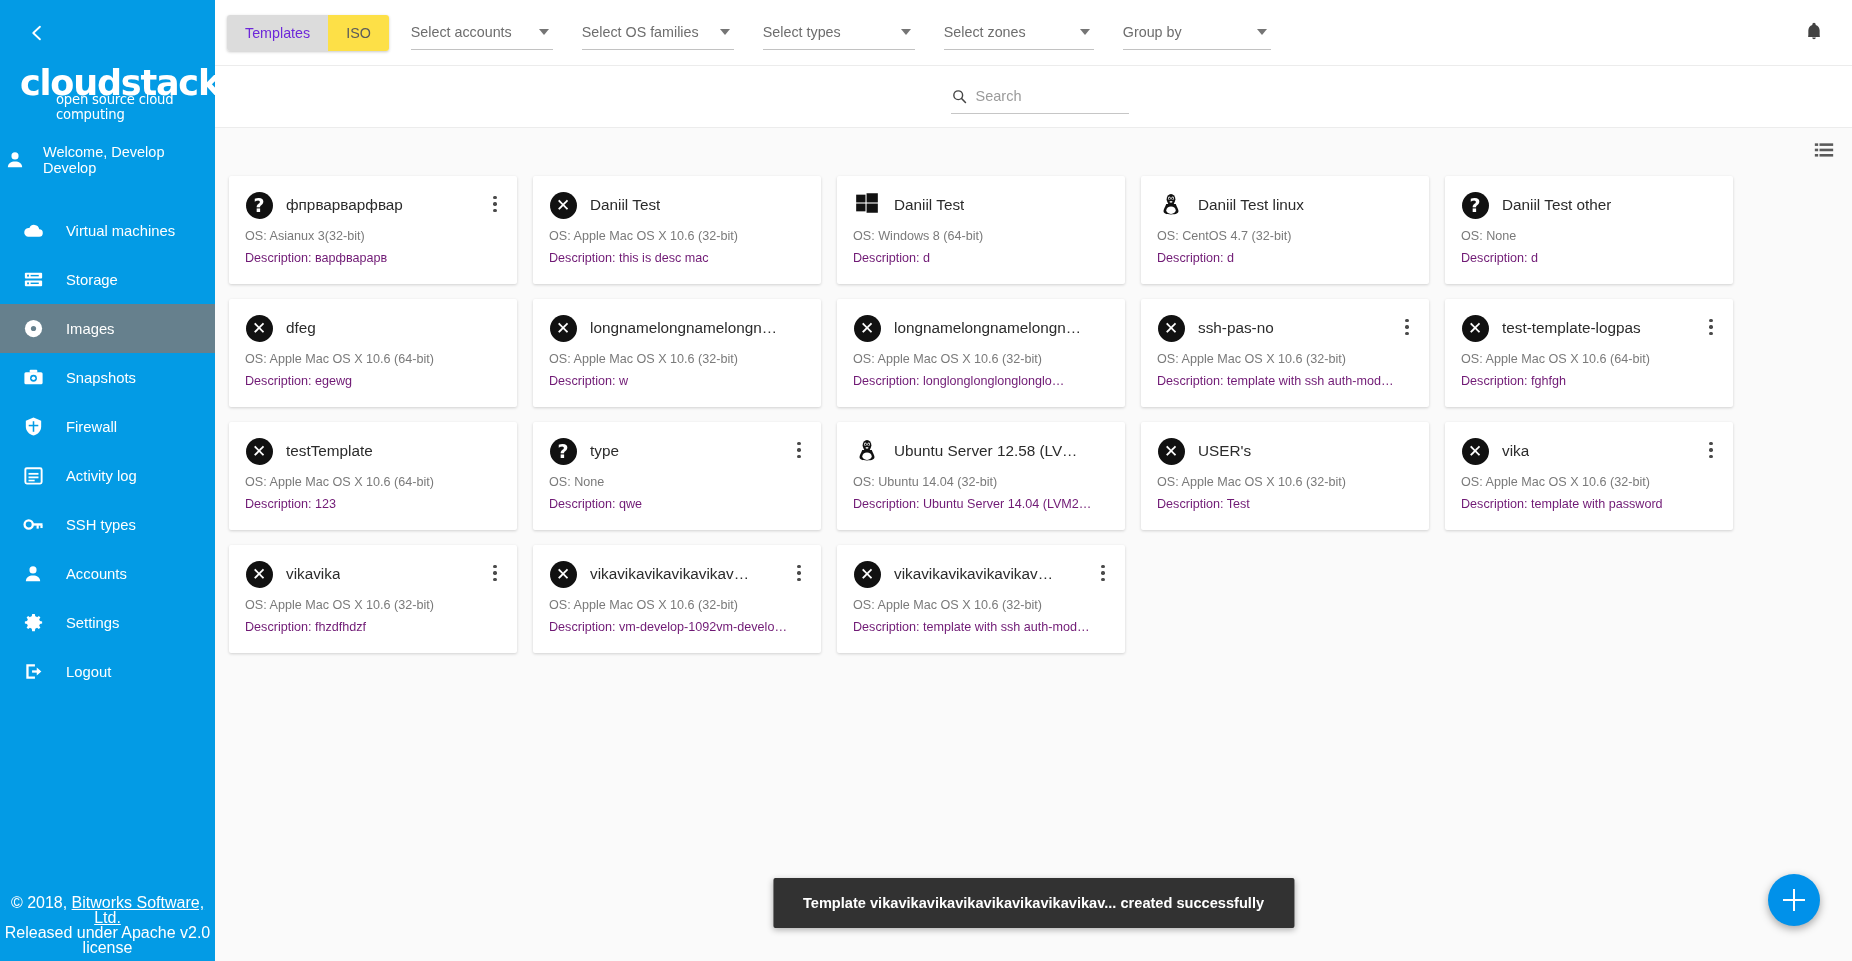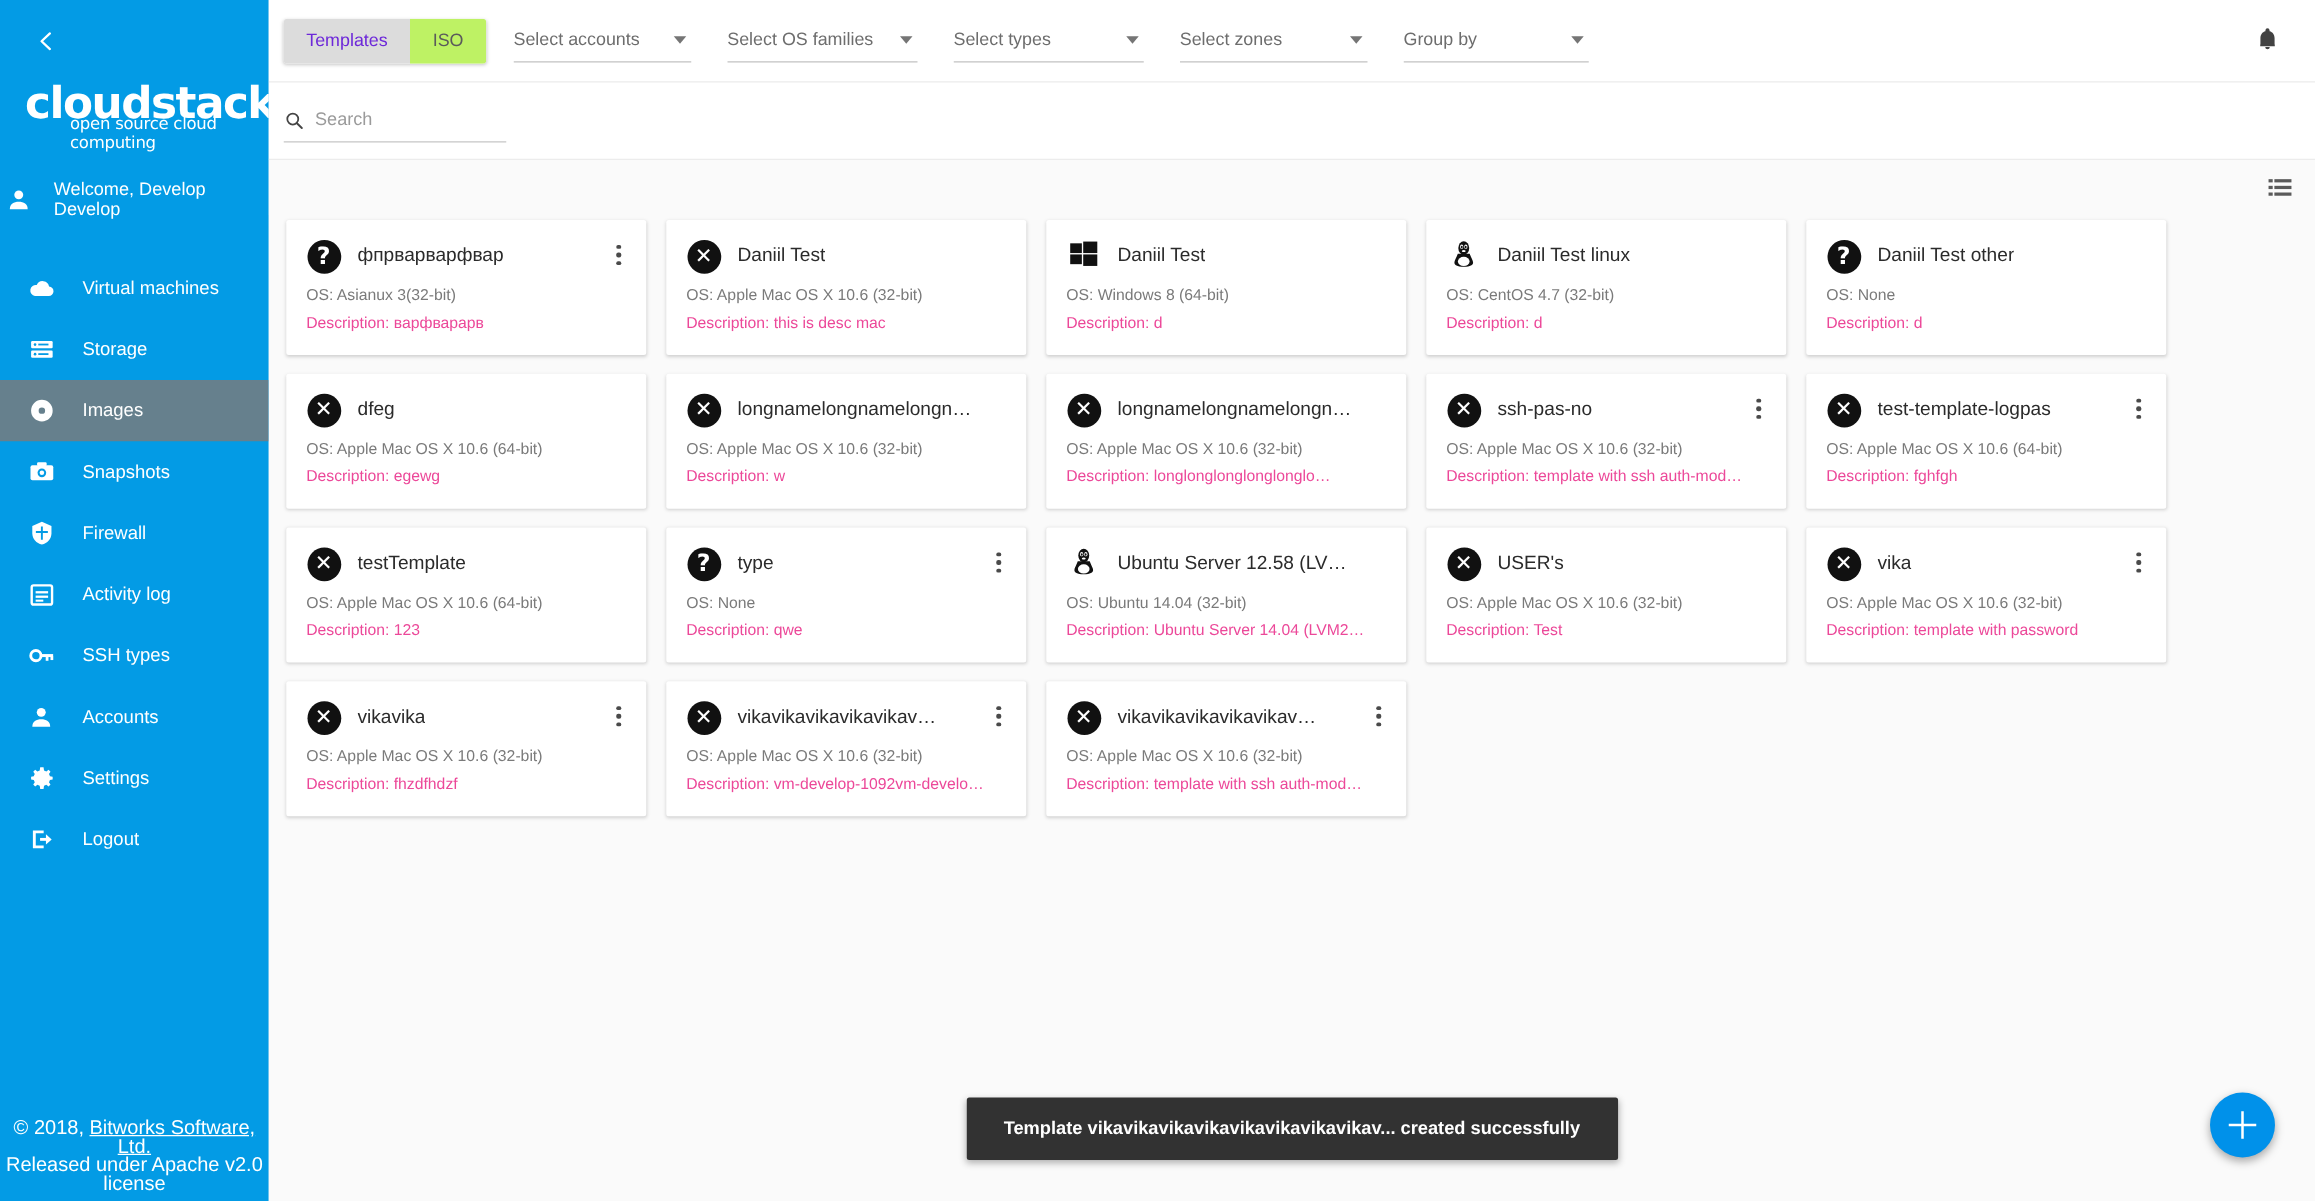--- a/index.html
+++ b/index.html
@@ -76,21 +76,21 @@
     border-bottom: 1px solid #ececec;
   }
   .seg {
     display: flex; height: 36px; border-radius: 3px; overflow: hidden;
     box-shadow: 0 1px 3px rgba(0,0,0,0.22);
     margin-right: 22px;
   }
   .seg-btn {
     display:flex; align-items:center; justify-content:center;
     padding: 0 18px; font-size: 14.3px; color: #5b5b5b;
-    background: #bef264; cursor: pointer;
+    background: #fde047; cursor: pointer;
   }
   .seg-btn.on { background: #dcdcdc; color: #6d28d9; }
 
   .selects { display: flex; align-items: flex-end; gap: 0; }
   .sel {
     position: relative; height: 34px;
     border-bottom: 1px solid #c2c2c2;
     display: flex; align-items: center;
     margin-right: 29px; cursor: pointer;
   }
@@ -108,20 +108,21 @@
   .sel.w4 { width: 150px; }
   .sel.w5 { width: 148px; }
 
   .bell { position: absolute; right: 28px; top: 20px; cursor: pointer; }
 
   .searchbar {
     height: 62px; background: #ffffff;
     display: flex; align-items: center;
     padding-left: 12px;
     border-bottom: 1px solid #ececec;
+    justify-content: center;
   }
   .searchwrap {
     display: flex; align-items: center;
     width: 178px; height: 34px;
     border-bottom: 1px solid #c6c6c6;
   }
   .searchwrap .sic { margin-right: 6px; display:flex; }
   .searchwrap input {
     border: none; outline: none; background: transparent;
     font-size: 14.5px; color: #6d6d6d; width: 150px;
@@ -167,21 +168,21 @@
     width: 16px; height: 20px;
     display: flex; flex-direction: column; align-items: center; justify-content: center;
     gap: 3px; cursor: pointer;
   }
   .kebab i { width: 3.4px; height: 3.4px; border-radius: 50%; background: #4a4a4a; display:block; }
   .card-os {
     margin-top: 9px; font-size: 12.6px; color: #7a7a7a;
     white-space: nowrap; overflow: hidden; text-overflow: ellipsis;
   }
   .card-desc {
-    margin-top: 8px; font-size: 12.6px; color: #ec4899;
+    margin-top: 8px; font-size: 12.6px; color: #701a75;
     white-space: nowrap; overflow: hidden; text-overflow: ellipsis;
     max-width: 252px;
   }
 
   
   .circ {
     width: 27px; height: 27px; border-radius: 50%;
     background: #111111; color: #ffffff;
     display: flex; align-items: center; justify-content: center;
     font-size: 17px; font-weight: 700;

